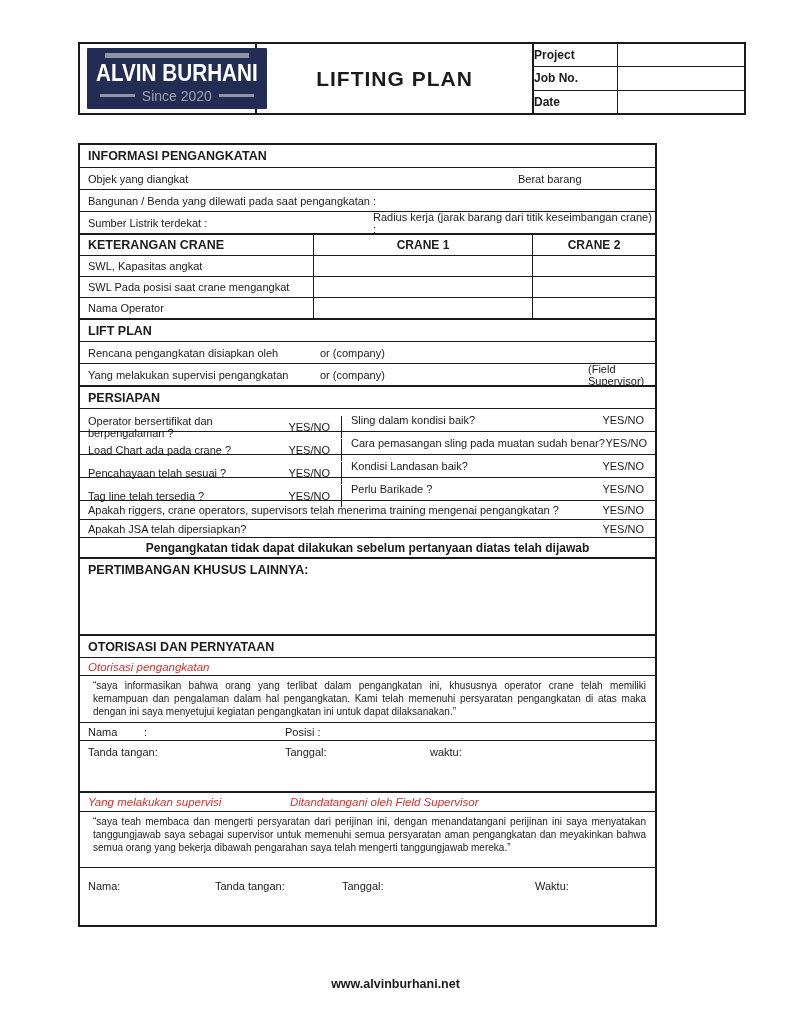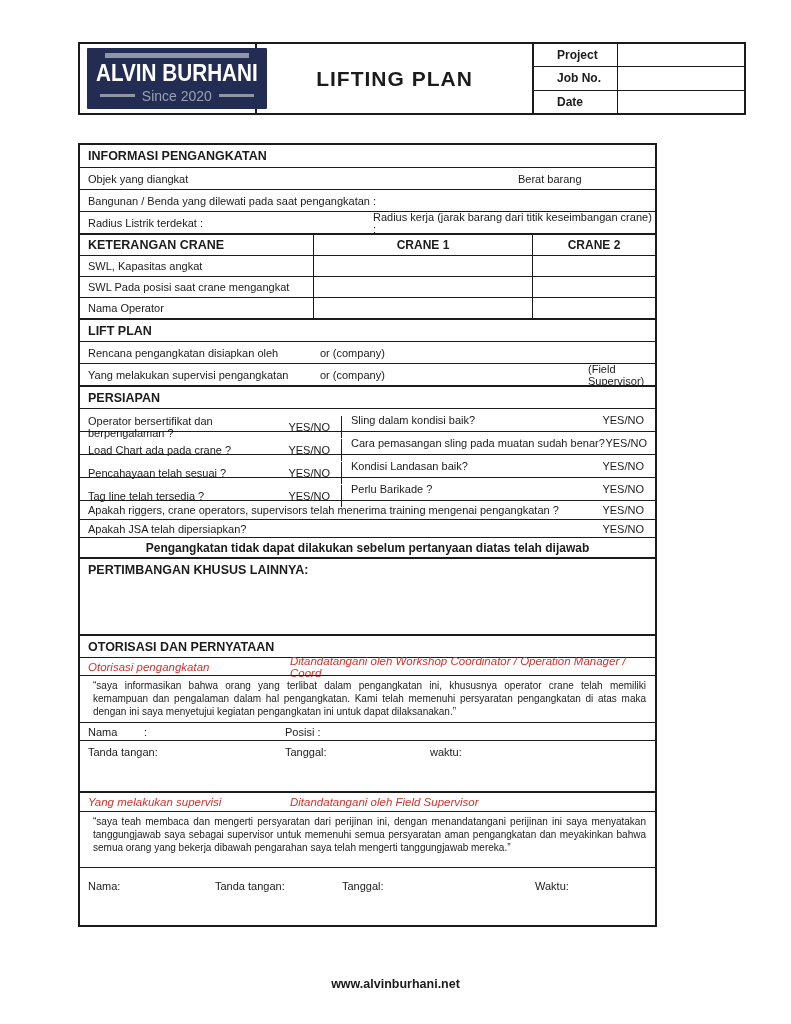--- a/index.html
+++ b/index.html
@@ -17,21 +17,21 @@
   .logo-badge{flex:1;background:var(--navy,#232c52);display:flex;flex-direction:column;align-items:center;justify-content:center;border-radius:1px;}
   .logo-topbar{width:80%;height:5px;background:#8e95a6;margin-bottom:3px;}
   .logo-name{color:#ffffff;font-weight:bold;font-size:23px;white-space:nowrap;transform:scaleX(0.9);letter-spacing:0px;line-height:1.05;}
   .logo-since{display:flex;align-items:center;gap:7px;width:86%;margin-top:2px;}
   .logo-since span.txt{color:#9aa1b1;font-size:14px;white-space:nowrap;}
   .logo-dash{flex:1;height:3px;background:#8e95a6;}
   .title-cell{flex:1;display:flex;align-items:center;justify-content:center;font-size:21px;font-weight:bold;letter-spacing:1px;}
   .meta-cell{width:212px;box-sizing:border-box;border-left:2px solid #1b1b1b;display:flex;flex-direction:column;}
   .meta-row{flex:1;display:flex;border-bottom:1px solid #1b1b1b;}
   .meta-row:last-child{border-bottom:none;}
-  .meta-label{width:84px;box-sizing:border-box;border-right:1px solid #1b1b1b;font-weight:bold;font-size:12px;display:flex;align-items:center;padding-left:23px;}
+  .meta-label{width:84px;box-sizing:border-box;border-right:1px solid #1b1b1b;font-weight:bold;font-size:12px;display:flex;align-items:center;padding-left:0;}
   .meta-value{flex:1;}
   
   .form-box{
     position:absolute;left:78px;top:143px;width:579px;
     border:2px solid #1b1b1b;box-sizing:border-box;background:#fff;
   }
   .row{display:flex;align-items:center;border-top:1px solid #1b1b1b;font-size:11px;box-sizing:border-box;position:relative;}
   .row.first{border-top:none;}
   .row.thick{border-top:2px solid #1b1b1b;}
   .sec-h{font-weight:bold;font-size:12.5px;padding-left:8px;}
@@ -100,21 +100,21 @@
     <span class="sec-h">INFORMASI PENGANGKATAN</span>
   </div>
   <div class="row h22">
     <span class="pl">Objek yang diangkat</span>
     <span class="pos" style="left:438px;">Berat barang</span>
   </div>
   <div class="row h22">
     <span class="pl">Bangunan / Benda yang dilewati pada saat pengangkatan :</span>
   </div>
   <div class="row h22">
-    <span class="pl">Radius Listrik terdekat :</span>
+    <span class="pl">Sumber Listrik terdekat :</span>
     <span class="pos" style="left:293px;">Radius kerja (jarak barang dari titik keseimbangan crane) :</span>
   </div>
 
   <div class="row thick h22">
     <span class="crane-label bold" style="font-size:12.5px;">KETERANGAN CRANE</span>
     <span class="cellL crane-c1 center bold" style="font-size:12px;">CRANE 1</span>
     <span class="cellL crane-c2 center bold" style="font-size:12px;">CRANE 2</span>
   </div>
   <div class="row h21">
     <span class="crane-label">SWL, Kapasitas angkat</span>
@@ -201,21 +201,20 @@
   <div class="row thick tall-sec" style="height:77px;">
     <span class="sec-h">PERTIMBANGAN KHUSUS LAINNYA:</span>
     <span style="flex:1;height:100%;"></span>
   </div>
 
   <div class="row thick h23">
     <span class="sec-h">OTORISASI DAN PERNYATAAN</span>
   </div>
   <div class="row h18">
     <span class="pl red">Otorisasi pengangkatan</span>
-    <span class="pos red" style="left:210px;">Ditandatangani oleh Workshop Coordinator / Operation Manager / Coord</span>
   </div>
   <div class="row" style="height:47px;align-items:flex-start;">
     <span class="statement">“saya informasikan bahwa orang yang terlibat dalam pengangkatan ini, khususnya operator crane  telah memiliki kemampuan dan pengalaman dalam hal pengangkatan. Kami telah memenuhi persyaratan pengangkatan di atas maka dengan ini saya menyetujui kegiatan pengangkatan ini untuk dapat dilaksanakan.”</span>
   </div>
   <div class="row h18">
     <span class="lab" style="left:8px;">Nama</span>
     <span class="lab" style="left:64px;">:</span>
     <span class="lab" style="left:205px;">Posisi  :</span>
   </div>
   <div class="row" style="height:51px;">

